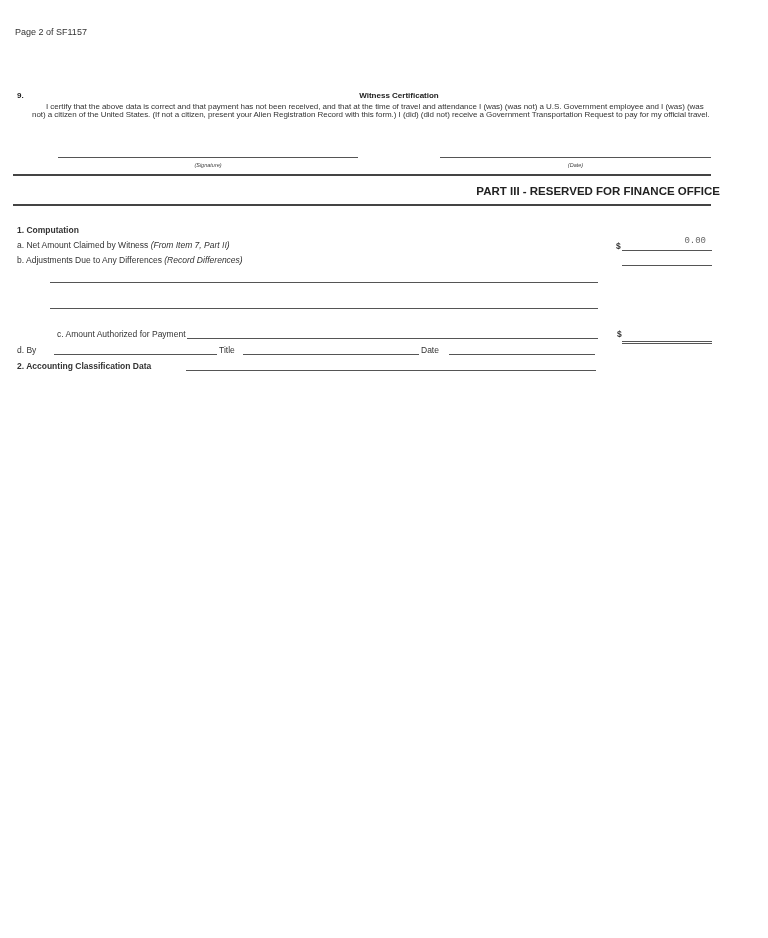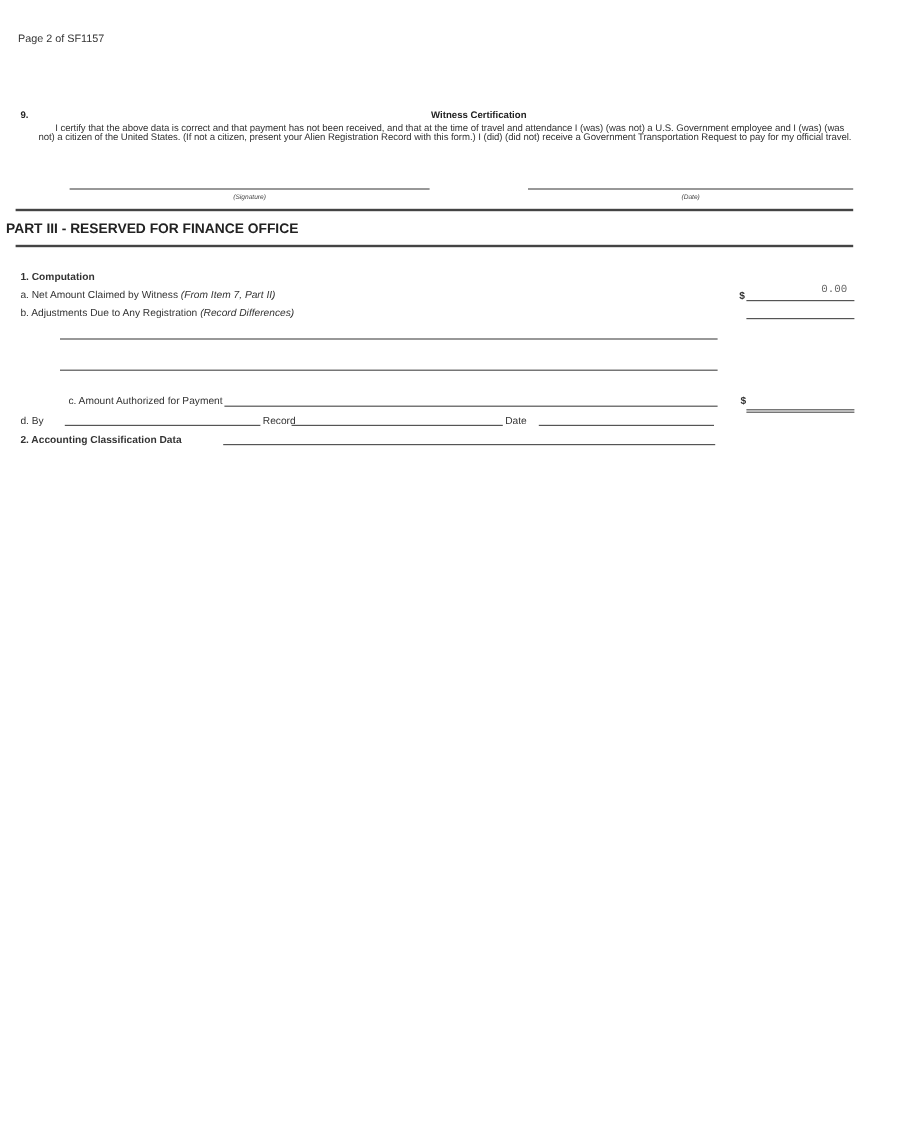--- a/index.html
+++ b/index.html
@@ -6,21 +6,21 @@
   body { width: 768px; height: 938px; position: relative; overflow: hidden;
          font-family: "Liberation Sans", sans-serif; color: #222; }
   .abs { position: absolute; }
   .page-label { left: 15px; top: 27px; font-size: 9px; color: #333; }
   .item-num { left: 17px; top: 91px; font-size: 8px; font-weight: bold; }
   .cert-title { left: 0; width: 738px; top: 91px; text-align: center; font-size: 8px; font-weight: bold; margin-left: 30px; }
   .cert-text { left: 32px; top: 103px; width: 680px; font-size: 8px; line-height: 8px; color: #333; text-indent: 14px; letter-spacing: -0.05px; }
   .line { background: #555; height: 1px; }
   .thick { background: #444; height: 2px; }
   .caption { font-size: 5.5px; font-style: italic; color: #444; text-align: center; }
-  .part-title { left: 5px; width: 698px; top: 185px; text-align: left; font-size: 11.5px; font-weight: bold; color: #222; }
+  .part-title { left: 22px; width: 698px; top: 185px; text-align: right; font-size: 11.5px; font-weight: bold; color: #222; }
   .label { font-size: 8.5px; color: #333; white-space: nowrap; }
   .bold { font-weight: bold; }
   .ital { font-style: italic; }
   .dollar { font-size: 8.5px; font-weight: bold; color: #333; }
   .amount { font-family: "Liberation Mono", monospace; font-size: 9px; color: #666; text-align: right; }
 </style>
 </head>
 <body>
 
 <div class="abs page-label">Page 2 of SF1157</div>
@@ -34,37 +34,37 @@
 
 <div class="abs line" style="left:440px; top:157px; width:271px;"><span></span></div>
 <div class="abs caption" style="left:440px; top:162px; width:271px;">(Date)</div>
 
 <div class="abs thick" style="left:13px; top:174px; width:698px;"></div>
 <div class="abs part-title">PART III - RESERVED FOR FINANCE OFFICE</div>
 <div class="abs thick" style="left:13px; top:204px; width:698px;"></div>
 
 <div class="abs label bold" style="left:17px; top:225px;">1.  Computation</div>
 <div class="abs label" style="left:17px; top:240px;"><span>a.  Net Amount Claimed by Witness </span><span class="ital">(From Item 7, Part II)</span></div>
-<div class="abs label" style="left:17px; top:255px;"><span>b.  Adjustments Due to Any Registration </span><span class="ital">(Record Differences)</span></div>
+<div class="abs label" style="left:17px; top:255px;"><span>b.  Adjustments Due to Any Differences </span><span class="ital">(Record Differences)</span></div>
 
 <div class="abs dollar" style="left:616px; top:241px;">$</div>
 <div class="abs amount" style="left:622px; top:236px; width:84px;">0.00</div>
 <div class="abs line" style="left:622px; top:250px; width:90px;"></div>
 <div class="abs line" style="left:622px; top:265px; width:90px;"><span></span></div>
 
 <div class="abs line" style="left:50px; top:282px; width:548px;"><span></span></div>
 <div class="abs line" style="left:50px; top:308px; width:548px;"><span></span></div>
 
 <div class="abs label" style="left:17px; top:329px;margin-left:40px;">c.  Amount Authorized for Payment</div>
 <div class="abs line" style="left:187px; top:338px; width:411px;"><span></span></div>
 <div class="abs dollar" style="left:617px; top:329px;">$</div>
 <div class="abs line" style="left:622px; top:341px; width:90px;"><span></span></div>
 <div class="abs line" style="left:622px; top:343px; width:90px;"></div>
 
 <div class="abs label" style="left:17px; top:345px;">d.  By</div>
 <div class="abs line" style="left:54px; top:354px; width:163px;"><span></span></div>
-<div class="abs label" style="left:219px; top:345px;">Record</div>
+<div class="abs label" style="left:219px; top:345px;">Title</div>
 <div class="abs line" style="left:243px; top:354px; width:176px;"><span></span></div>
 <div class="abs label" style="left:421px; top:345px;">Date</div>
 <div class="abs line" style="left:449px; top:354px; width:146px;"><span></span></div>
 
 <div class="abs label bold" style="left:17px; top:361px;">2.  Accounting Classification Data</div>
 <div class="abs line" style="left:186px; top:370px; width:410px;"><span></span></div>
 
 </body></html>

